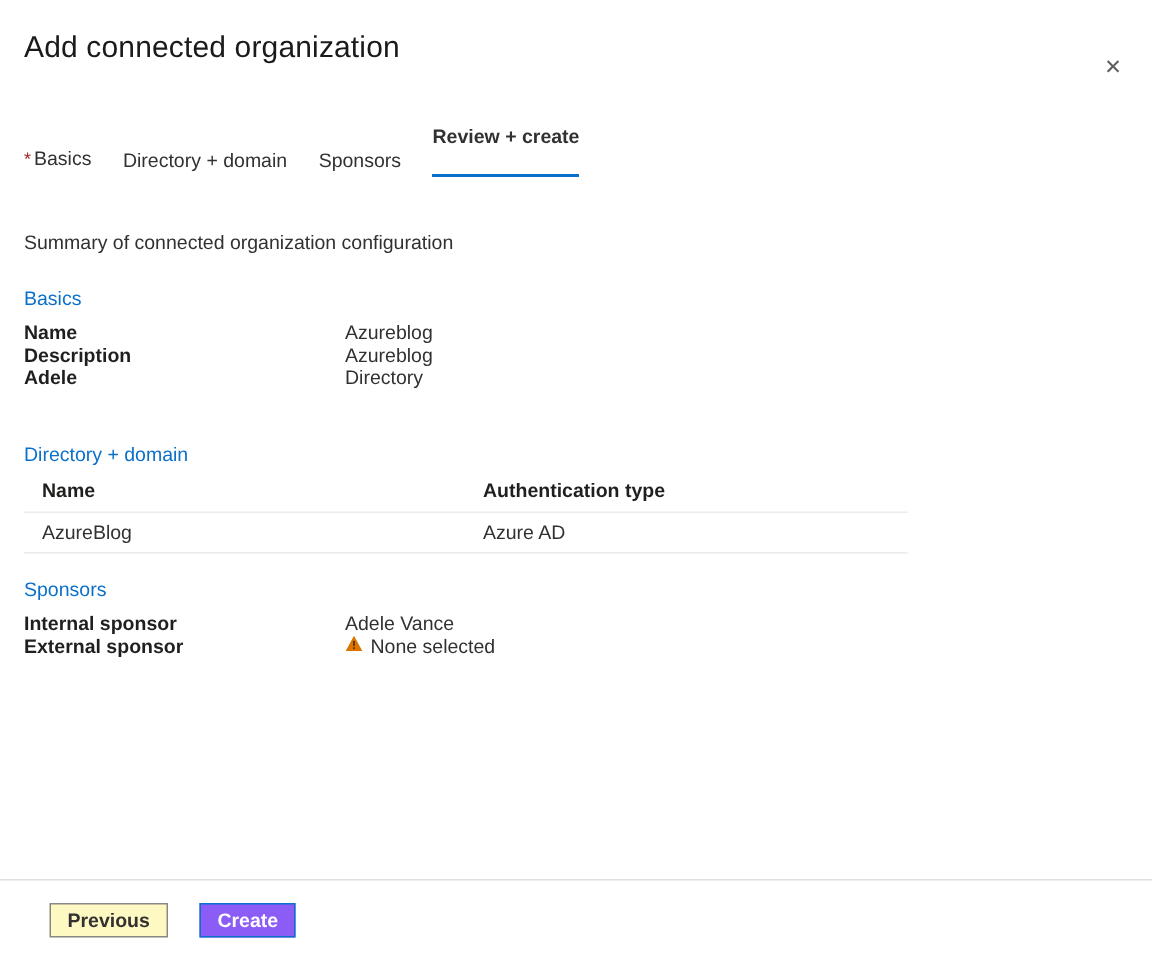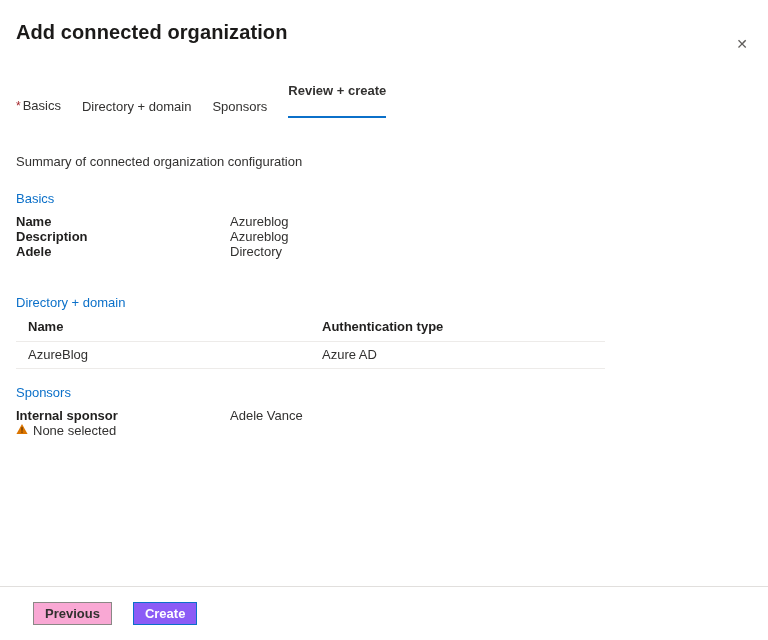--- a/index.html
+++ b/index.html
@@ -16,21 +16,21 @@
   .content { padding: 9px 16px 0 16px; }
 
   
   .breadcrumb { line-height: 15px; font-size: 13px; white-space: nowrap; }
   .crumb { color: #0b70c9; text-decoration: none; cursor: pointer; }
   .crumb-sep { color: #605e5c; margin: 0 6px; font-size: 12px; }
 
   
   .title-row { margin-top: 10px; }
   .page-title {
-    font-size: 20px; font-weight: 700; color: #1b1a19;
+    font-size: 20px; font-weight: 400; color: #1b1a19;
     line-height: 26px; letter-spacing: 0.1px;
   }
   .close-btn {
     position: absolute; top: 34px; right: 16px;
     width: 20px; height: 20px; border: none; background: transparent;
     color: #605e5c; font-size: 14px; line-height: 20px; text-align: center;
     cursor: pointer; padding: 0;
     font-family: "Liberation Sans", sans-serif;
   }
 
@@ -80,21 +80,21 @@
   .footer {
     position: absolute; left: 0; right: 0; bottom: 0; height: 54px;
     border-top: 1px solid #e1dfdd; background: #fff;
     padding: 15px 0 0 33px; display: flex; gap: 21px; align-items: flex-start;
   }
   .btn {
     height: 23px; line-height: 21px; font-size: 13px; font-weight: 700;
     font-family: "Liberation Sans", sans-serif;
     padding: 0 11px; cursor: pointer; display: inline-flex; align-items: center;
   }
-  .btn-secondary { background: #f9a8d4; border: 1px solid #8a8886; color: #323130; }
+  .btn-secondary { background: #fef9c3; border: 1px solid #8a8886; color: #323130; }
   .btn-primary  { background: #8b5cf6; border: 1px solid #0b70c9; color: #fff; }
 </style>
 </head>
 <body>
 
 <div class="page">
   <div class="content">
 
 
     <div class="title-row">
@@ -158,20 +158,21 @@
     </div>
 
     <div class="sec-spon">
       <a class="section-link">Sponsors</a>
       <div class="kv-group">
         <div class="kv-row">
           <span class="kv-label">Internal sponsor</span>
           <span class="kv-value">Adele Vance</span>
         </div>
         <div class="kv-row">
+          <span class="kv-label">External sponsor</span>
           <span class="kv-value warn-wrap">
             <span class="warn-icon">
               <svg width="12" height="12" viewBox="0 0 16 16" aria-hidden="true">
                 <path d="M8 1.2 L15.4 14.6 H0.6 Z" fill="#db7500"></path>
                 <rect x="7.2" y="5.6" width="1.6" height="4.6" fill="#5c3200"></rect>
                 <rect x="7.2" y="11.3" width="1.6" height="1.7" fill="#5c3200"></rect>
               </svg>
             </span>
             <span>None selected</span>
           </span>

